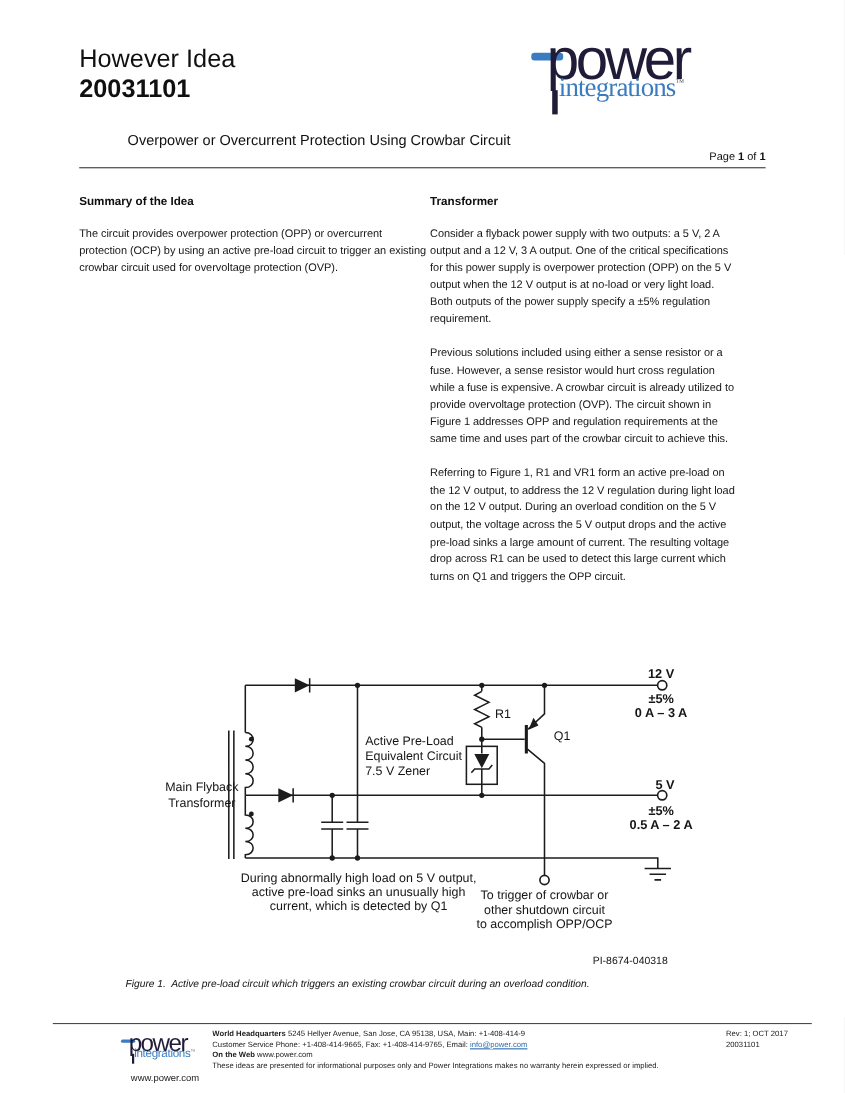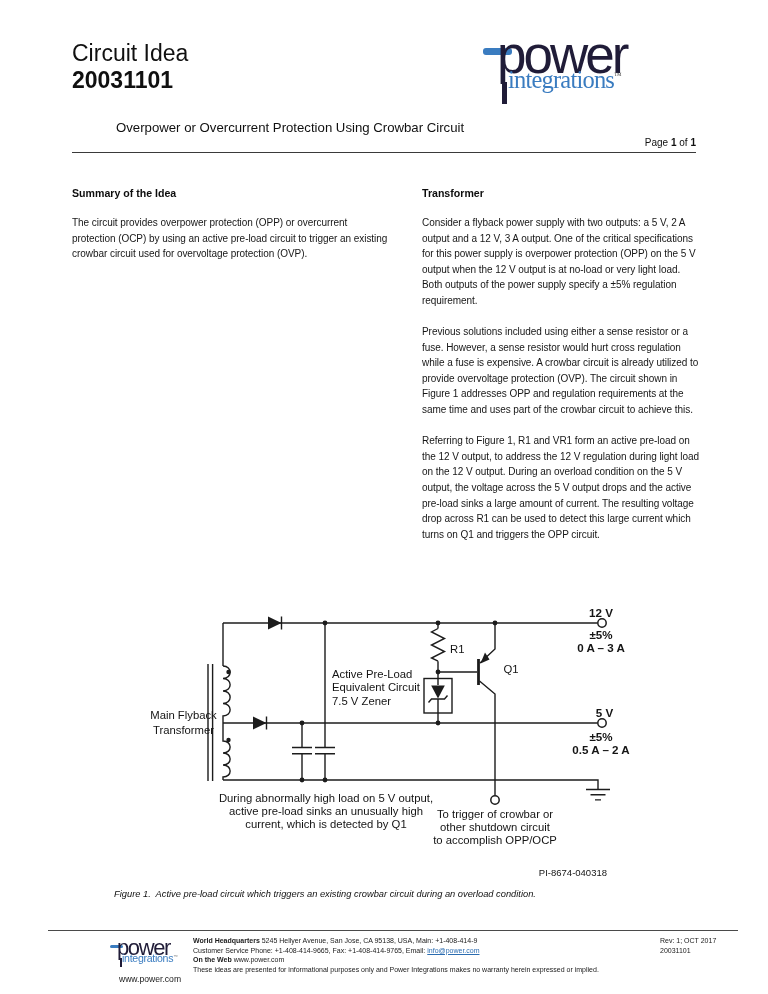--- a/index.html
+++ b/index.html
@@ -17,21 +17,21 @@
               background:var(--accent_blue,#3a7cc0);}
   .logo .stem{position:absolute;left:19px;top:54px;width:4.6px;height:22px;background:#201c38;}
   .logo .ig{position:absolute;left:25px;top:38px;font-size:24.5px;letter-spacing:-0.8px;
             color:var(--accent_blue,#3a7cc0);font-family:Liberation Serif, serif;}
   .logo .tm{font-size:8px;vertical-align:10px;color:#555;}
   .subtitle{position:absolute;left:72px;top:120px;font-size:13.2px;color:#101010;margin-left:44px;}
   .pageline{position:absolute;right:72px;top:137px;font-size:10px;color:#101010;}
   .pageline b{font-weight:bold;}
   .hrule{position:absolute;left:72px;top:152px;width:624px;border-top:1.3px solid #3a3a3a;}
   
-  .cols{position:absolute;left:72px;top:187px;width:630px;display:flex;gap:31px;}
+  .cols{position:absolute;left:72px;top:177px;width:630px;display:flex;}
   .col-l{width:319px;}
   .col-r{width:280px;}
   .colhead{font-size:10.6px;font-weight:bold;margin:0 0 16px 0;color:#0d0d0d;}
   .cols p{font-size:10px;line-height:15.6px;margin:0 0 15.5px 0;letter-spacing:-0.05px;color:#161616;}
   
   .circuit-svg{position:absolute;left:0;top:590px;width:768px;height:300px;}
   .caption{position:absolute;left:0;top:889px;width:650px;text-align:center;
            font-size:9.3px;font-style:italic;color:#111;}
   
   .f-rule{position:absolute;left:48px;top:930px;width:690px;border-top:1px solid #4a4a4a;}
@@ -51,21 +51,21 @@
   .f-text b{font-weight:bold;}
   .f-text a{color:var(--link_blue,#2b6cb0);text-decoration:underline;}
   .f-rev{position:absolute;left:660px;top:936px;font-size:7px;line-height:9.5px;color:#1a1a1a;}
 </style>
 </head>
 <body>
 
 <div class="page">
 
   <div class="title">
-    <div class="t1">Circuit Idea</div>
+    <div class="t1">However Idea</div>
     <div class="t2">20031101</div>
   </div>
 
   <div class="logo">
     <span class="dash"></span>
     <span class="pw">power</span>
     <span class="stem"></span>
     <span class="ig"><span>integrations</span><span class="tm">™</span></span>
   </div>
 

